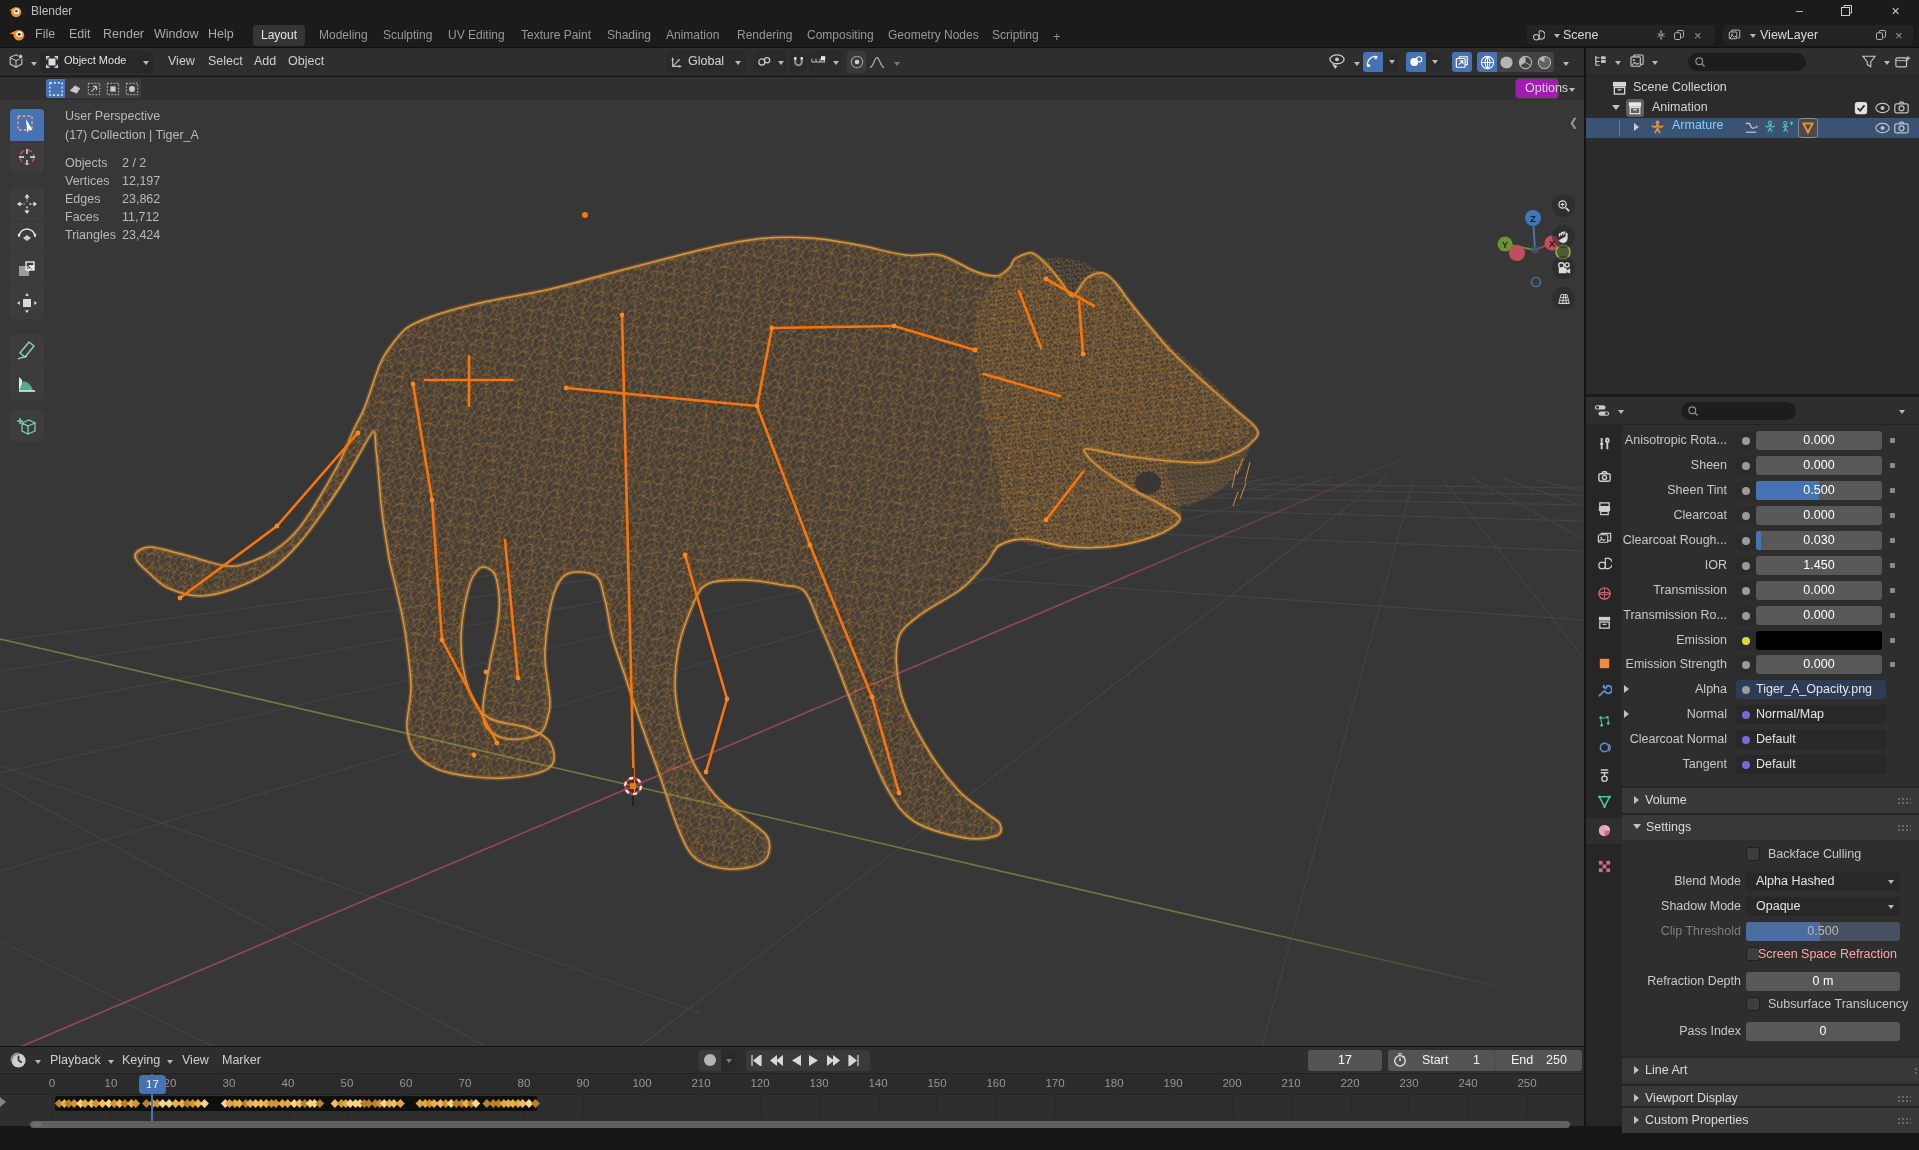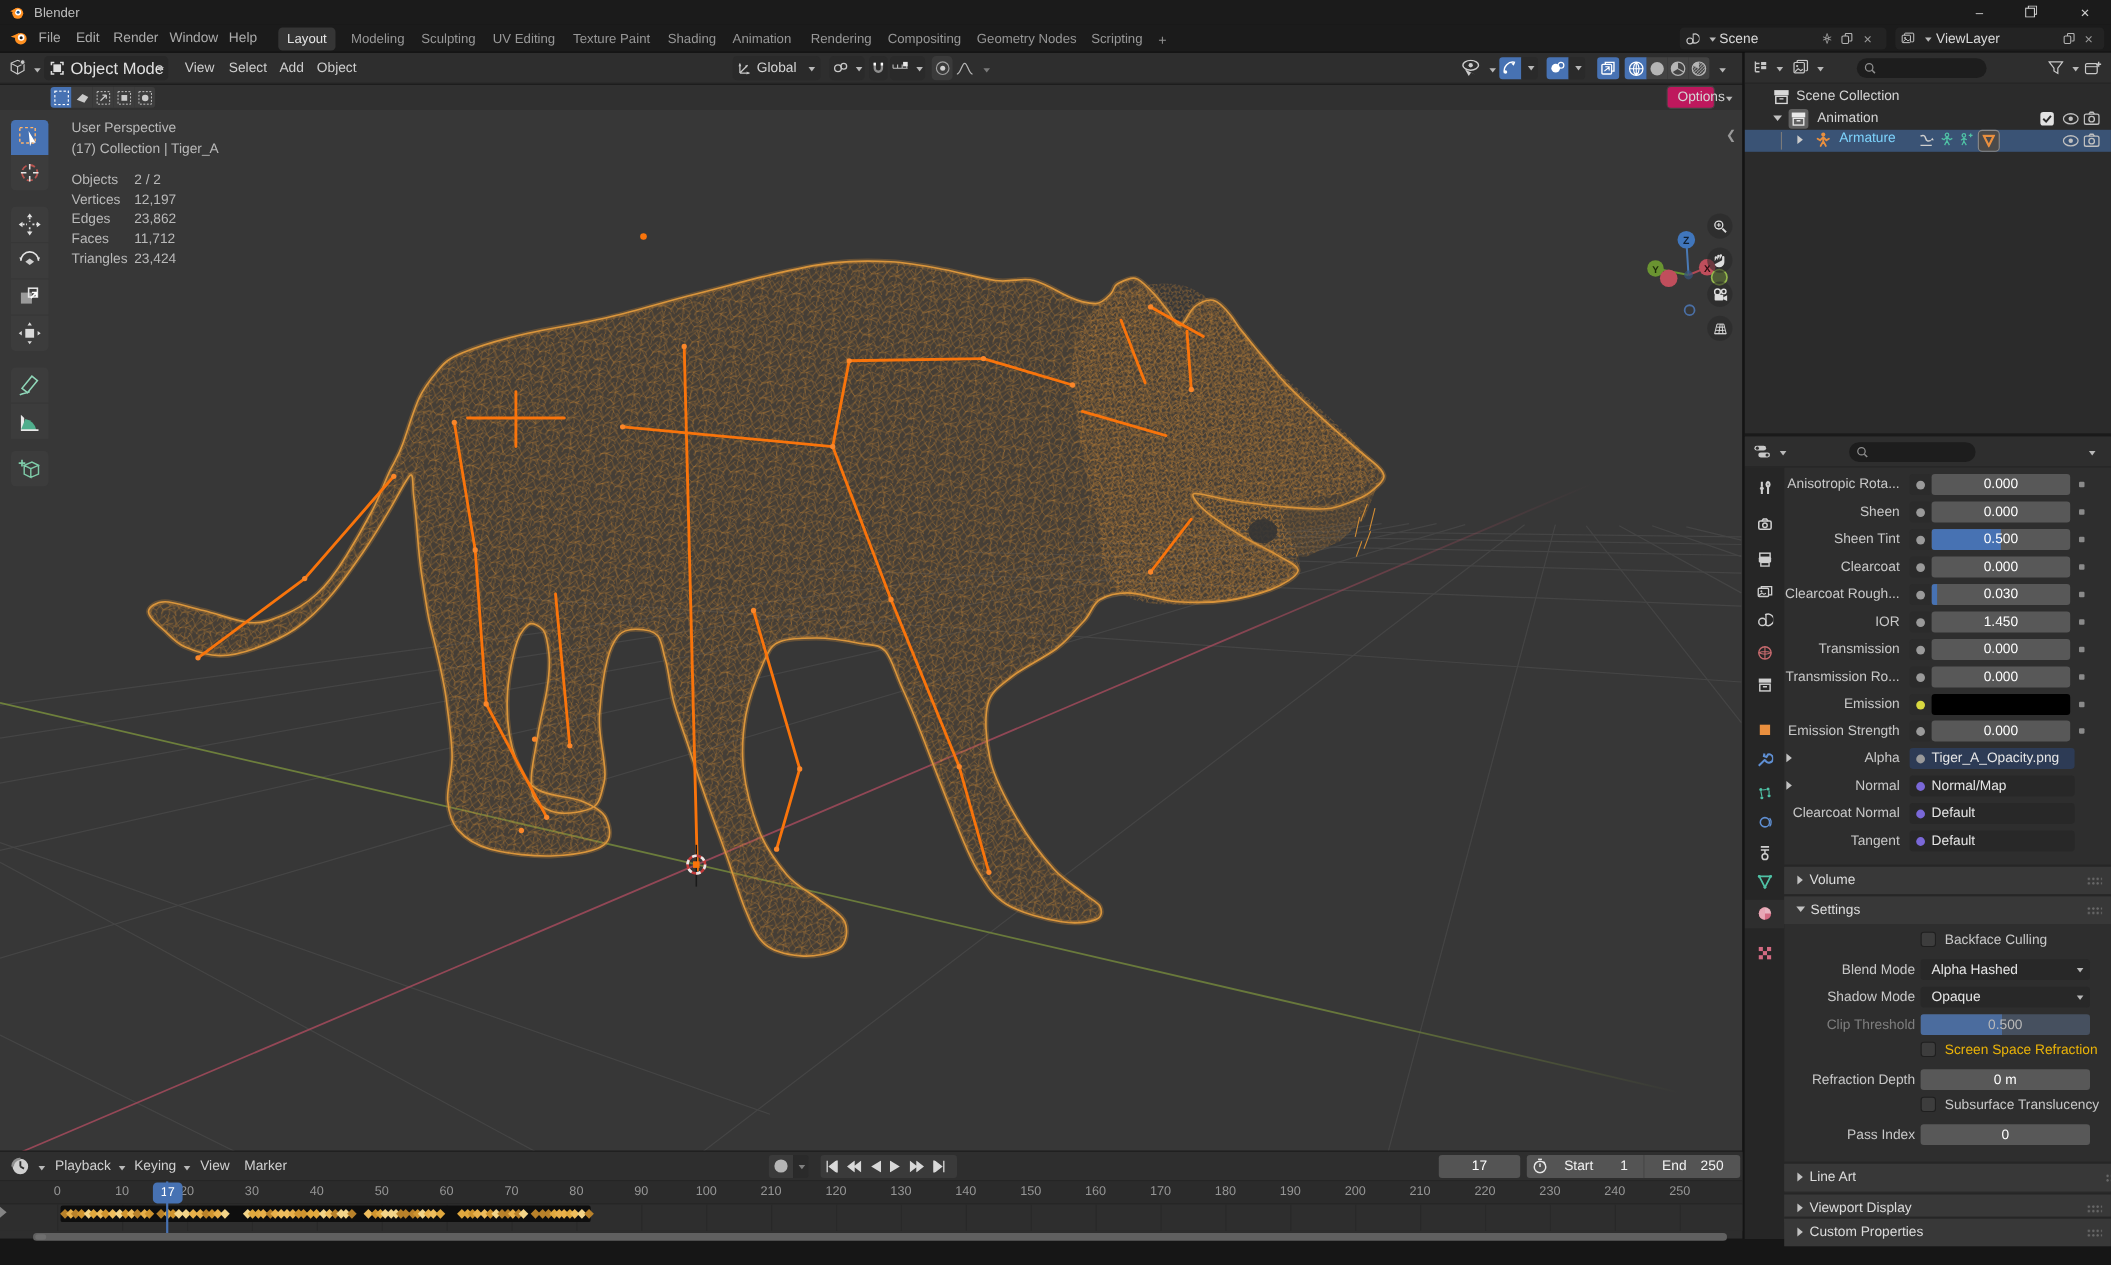--- a/index.html
+++ b/index.html
@@ -148,21 +148,21 @@
         <path d="M9 1 L16 4 V12 L9 16 L2 12 V4 Z" fill="none" stroke="#c8c8c8" stroke-width="1.3"></path>
         <path d="M2 4.5 L9 8 L16 4.5 M9 8 V16" stroke="#c8c8c8" stroke-width="1.2" fill="none"></path>
         <circle cx="14.5" cy="3" r="2.6" fill="#c8c8c8" stroke="#2e2e2e" stroke-width="1"></circle>
       </svg>
   <span class="chev" style="position:absolute;left:26px;top:14px"></span>
   <div class="dd" style="left:40px;top:3px;width:113px;height:22px">
     <svg class="abs" style="left:5px;top:4px" width="14" height="14" viewBox="0 0 16 16">
           <rect x="4" y="4" width="8" height="8" fill="#ddd"></rect>
           <path d="M2 5 V2 h3 M11 2 h3 v3 M14 11 v3 h-3 M5 14 H2 v-3" stroke="#ddd" fill="none" stroke-width="1.6"></path>
         </svg>
-    <span class="abs" style="left:24px;top:3px;font-size:15px">Object Mode</span>
+    <span class="abs" style="left:24px;top:3px;font-size:11px">Object Mode</span>
     <span class="chev" style="position:absolute;left:98px;top:10px"></span>
   </div>
   <span class="hmenu" style="left:168px">View</span>
   <span class="hmenu" style="left:208px">Select</span>
   <span class="hmenu" style="left:254px">Add</span>
   <span class="hmenu" style="left:288px">Object</span>
 
   <div class="dd" style="left:666px;top:3px;width:80px;height:22px;background:#2a2a2a">
     <svg class="abs" style="left:4px;top:4px" width="14" height="14" viewBox="0 0 16 16">
           <path d="M3 13 L3 3 M3 13 L13 13 M3 13 L11 5" stroke="#c8c8c8" fill="none" stroke-width="1.3"></path>
@@ -290,21 +290,21 @@
           <rect x="1.5" y="1.5" width="13" height="13" fill="none" stroke="#c9c9c9" stroke-width="1" stroke-dasharray="2 1.6"></rect>
           <rect x="5" y="5" width="6" height="6" fill="#c9c9c9"></rect>
         </svg>
   </div>
   <div class="abs" style="left:122px;top:2px;width:19px;height:19px;background:#3d3d3d;border-radius:0 3px 3px 0">
     <svg class="abs" style="left:2.5px;top:2.5px" width="14" height="14" viewBox="0 0 16 16">
           <rect x="1.5" y="1.5" width="13" height="13" fill="none" stroke="#c9c9c9" stroke-width="1" stroke-dasharray="2 1.6"></rect>
           <circle cx="8" cy="8" r="3.4" fill="#c9c9c9"></circle>
         </svg>
   </div>
-  <div class="abs" style="left:1515px;top:1px;width:44px;height:21px;background:#be185d;border-radius:4px;border:1px solid #434343">
+  <div class="abs" style="left:1515px;top:1px;width:44px;height:21px;background:#a21caf;border-radius:4px;border:1px solid #434343">
     <span class="abs" style="left:9px;top:2px;font-size:12.5px;color:#d5d5d5">Options</span>
     <span class="chev" style="position:absolute;left:48px;top:9px"></span>
   </div>
 </div>
 
 <div id="viewport">
   <svg width="1584" height="947" viewBox="0 100 1584 947" style="position:absolute;left:0;top:0">
     <defs>
       <pattern id="mesh1" width="17" height="14" patternUnits="userSpaceOnUse" patternTransform="rotate(8)">
         <g stroke="#c8852f" stroke-width="0.6" fill="none" opacity="0.62">
@@ -922,21 +922,21 @@
 <div class="prow" style="top:498px">
           <span class="plabel" style="right:178px">Shadow Mode</span>
           <span class="pdrop" style="left:124px;width:154px"><span style="margin-left:10px">Opaque</span><span class="chev" style="position:absolute;right:6px;top:8px"></span></span>
         </div>
 <div class="prow" style="top:523px">
           <span class="plabel" style="right:178px;color:#7f7f7f">Clip Threshold</span>
           <span class="pslider" style="left:124px;width:154px;background:#46505f;color:#b9b9b9"><span style="position:absolute;left:0;top:0;width:74px;height:19px;background:#4b6c9e"></span><span style="position:relative">0.500</span></span>
         </div>
 <div class="prow" style="top:548px">
           <span class="checkbox off" style="left:124px;top:2px"></span>
-          <span style="position:absolute;left:146px;top:2px;color:#eab308">Screen Space Refraction</span>
+          <span style="position:absolute;left:136px;top:2px;color:#fca5a5">Screen Space Refraction</span>
         </div>
 <div class="prow" style="top:573px">
           <span class="plabel" style="right:178px;color:#c8c8c8">Refraction Depth</span>
           <span class="pslider" style="left:124px;width:154px;background:#585858;color:#fff"><span style="position:relative">0 m</span></span>
         </div>
 <div class="prow" style="top:598px">
           <span class="checkbox off" style="left:124px;top:2px"></span>
           <span style="position:absolute;left:146px;top:2px;color:#c8c8c8">Subsurface Translucency</span>
         </div>
 <div class="prow" style="top:623px">

